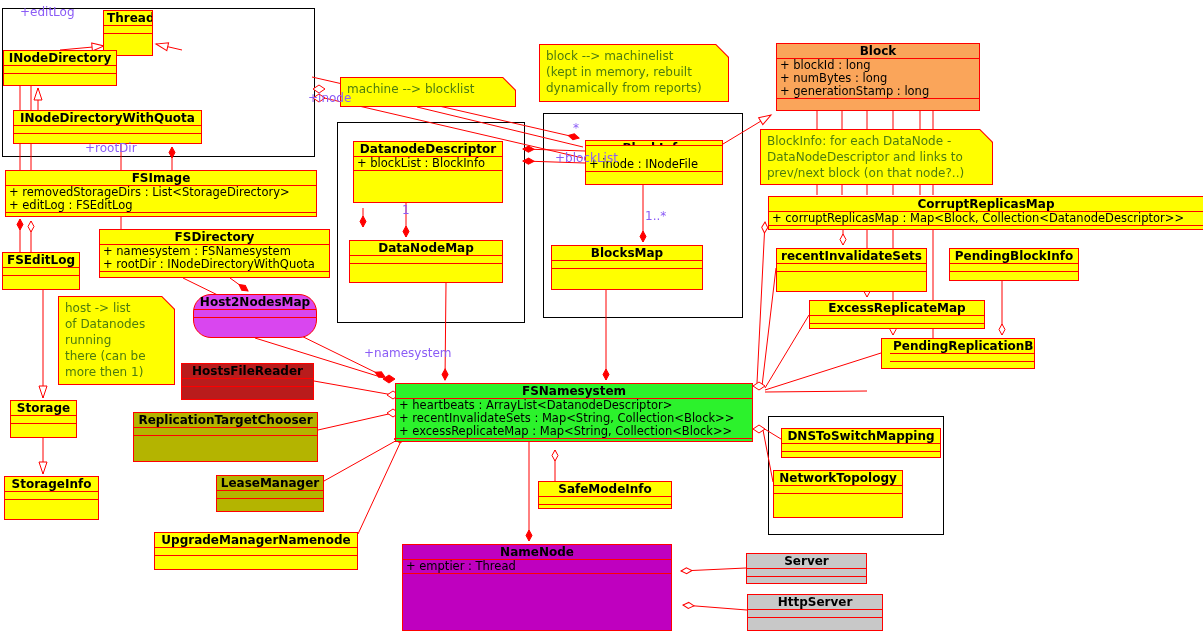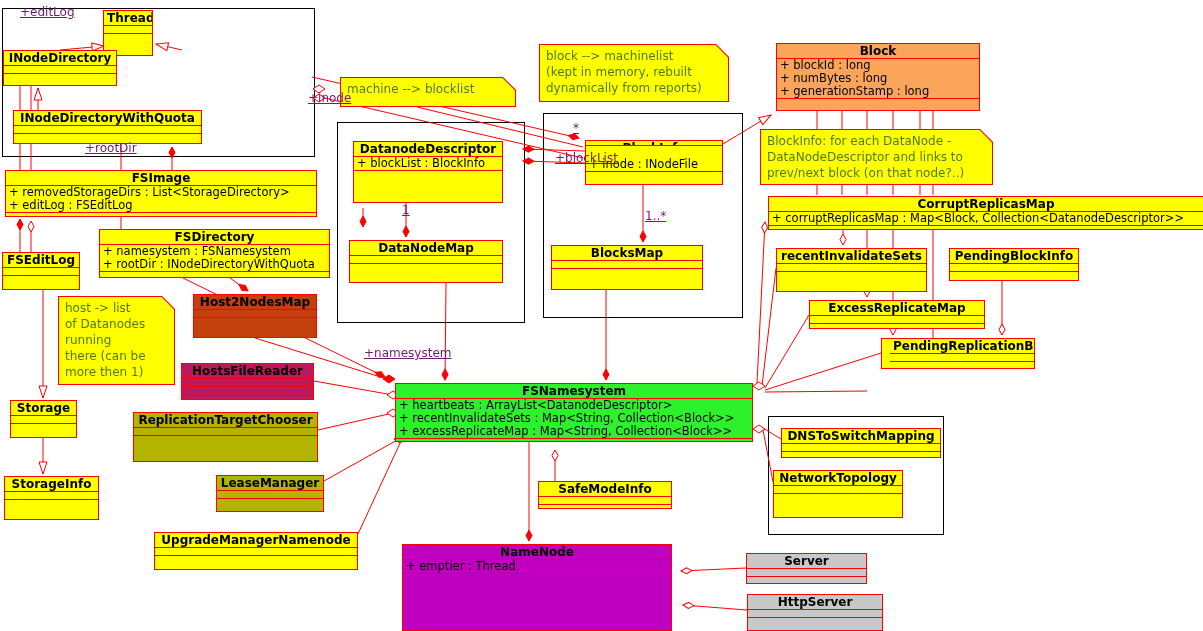--- a/index.html
+++ b/index.html
@@ -16,21 +16,21 @@
   .cls .a .al{line-height:13px;white-space:nowrap;}
   .cls .r{flex:1;}
   .note{position:absolute;background:#ff0000;z-index:4;
         clip-path:polygon(0 0, calc(100% - 13px) 0, 100% 13px, 100% 100%, 0 100%);}
   .note-in{position:absolute;left:1px;top:1px;right:1px;bottom:1px;background:#ffff00;
         clip-path:polygon(0 0, calc(100% - 12.4px) 0, 100% 12.4px, 100% 100%, 0 100%);
         font-size:12px;color:#4d7c0f;padding:3px 6px;box-sizing:border-box;}
   .note-in .nl{line-height:16px;white-space:nowrap;}
   .crease{position:absolute;top:5px;right:-3px;width:19px;height:1px;background:#ff0000;
         transform:rotate(45deg);z-index:5;}
-  .lbl{position:absolute;color:#701a75;font-size:12px;line-height:13px;z-index:6;white-space:nowrap;text-decoration:underline;}
+  .lbl{position:absolute;color:#8b5cf6;font-size:12px;line-height:13px;z-index:6;white-space:nowrap;}
 </style>
 </head>
 <body>
 
 <div id="canvas">
   <svg id="wires" xmlns="http://www.w3.org/2000/svg">
     <defs>
       <marker id="tri" markerUnits="userSpaceOnUse" markerWidth="15" markerHeight="12" refX="13" refY="5" orient="auto">
         <path d="M1,1 L13,5 L1,9 z" fill="#ffffff" stroke="#ff0000" stroke-width="1"></path>
       </marker>
@@ -144,26 +144,26 @@
     <div class="cls" style="left: 10px; top: 400px; width: 67px; height: 38px; background: rgb(255, 255, 0);">
       <div class="t">Storage</div>
       <div class="a empty"></div>
       <div class="r"></div>
     </div>
     <div class="cls" style="left: 4px; top: 476px; width: 95px; height: 44px; background: rgb(255, 255, 0);">
       <div class="t">StorageInfo</div>
       <div class="a empty"></div>
       <div class="r"></div>
     </div>
-    <div class="cls" style="left: 193px; top: 294px; width: 124px; height: 44px; background: #c2410c;">
+    <div class="cls" style="left: 193px; top: 294px; width: 124px; height: 44px; background: #d946ef; border-radius: 18px;">
       <div class="t">Host2NodesMap</div>
       <div class="a empty"></div>
       <div class="r"></div>
     </div>
-    <div class="cls" style="left: 181px; top: 363px; width: 133px; height: 37px; background: #be185d;">
+    <div class="cls" style="left: 181px; top: 363px; width: 133px; height: 37px; background: #b91c1c;">
       <div class="t">HostsFileReader</div>
       <div class="a empty"></div>
       <div class="r"></div>
     </div>
     <div class="cls" style="left: 133px; top: 412px; width: 185px; height: 50px; background: rgb(180, 180, 0);">
       <div class="t">ReplicationTargetChooser</div>
       <div class="a empty"></div>
       <div class="r"></div>
     </div>
     <div class="cls" style="left: 216px; top: 475px; width: 108px; height: 37px; background: rgb(180, 180, 0);">

